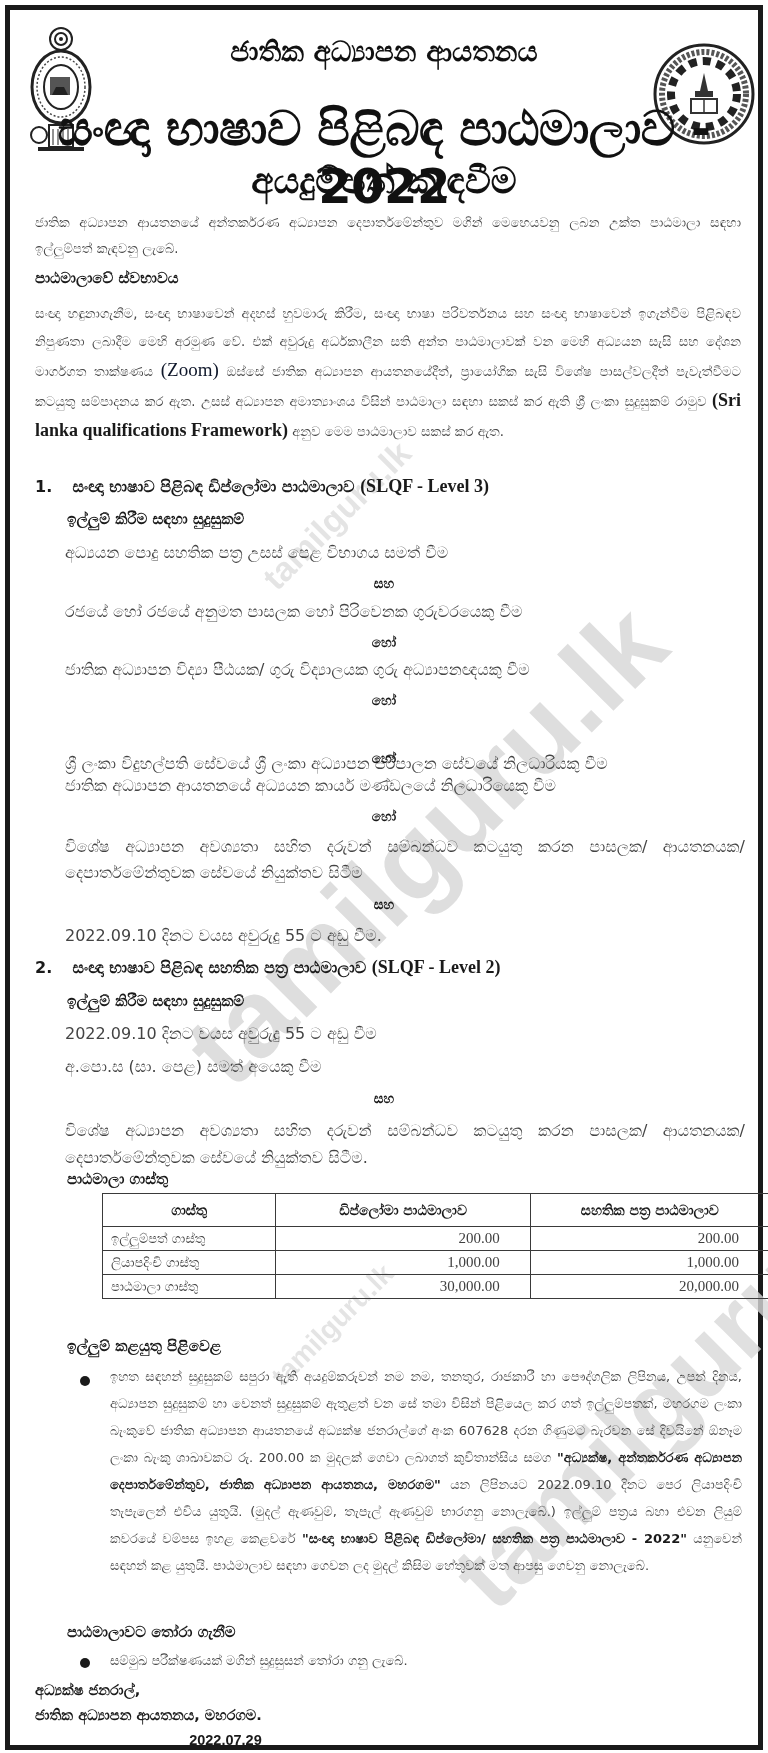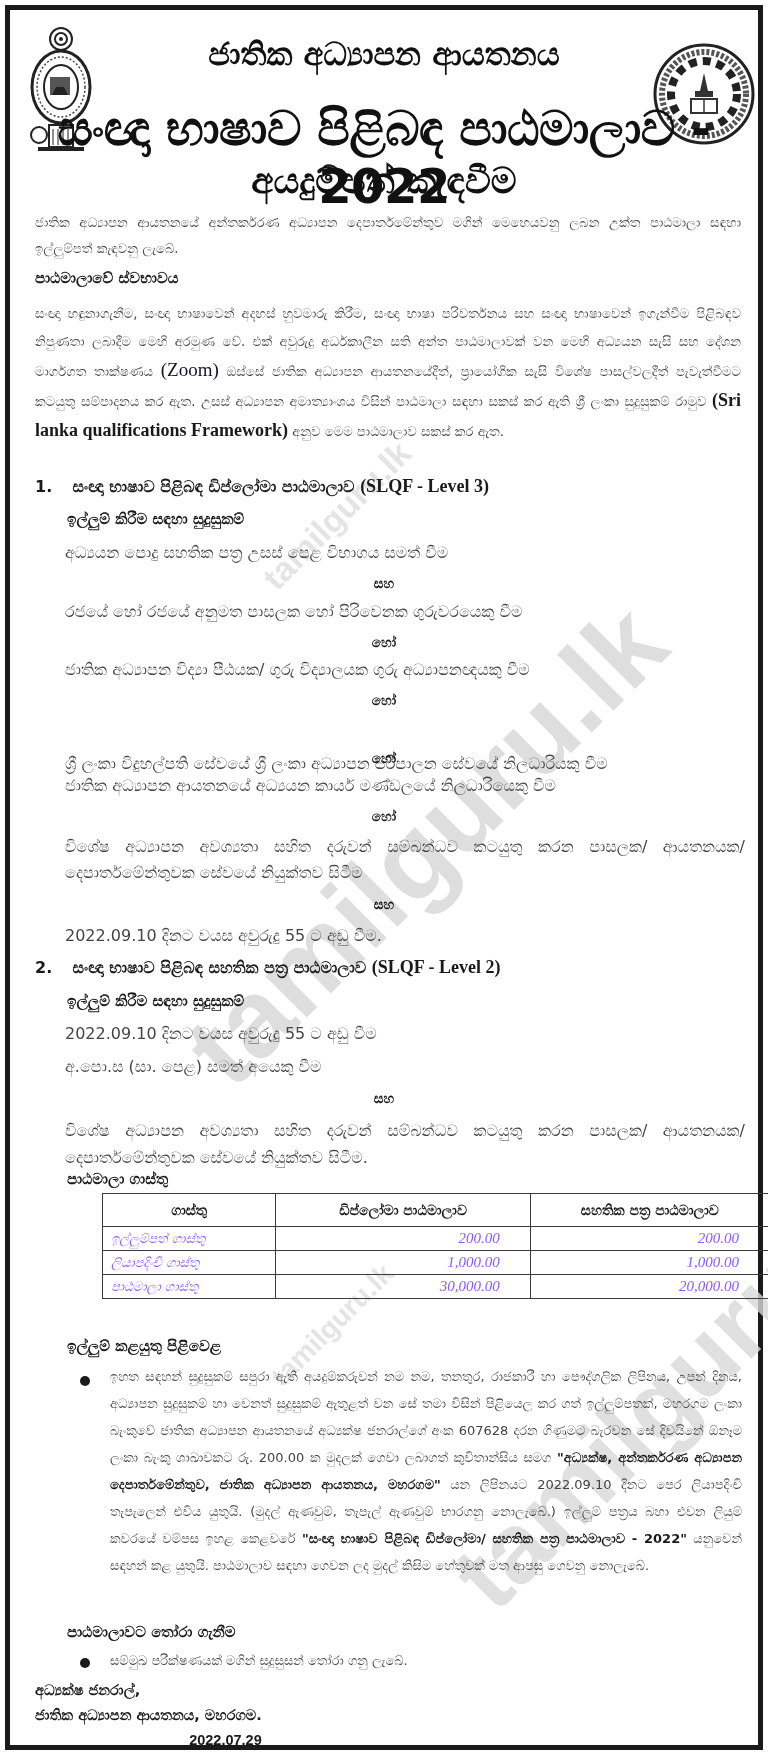--- a/index.html
+++ b/index.html
@@ -13,37 +13,37 @@
   .wm1 { left: 150px; top: 1010px; font-size: 110px; opacity: .85; }
   .wm2 { left: 245px; top: 560px; font-size: 34px; opacity: .7; }
   .wm3 { left: 255px; top: 1360px; font-size: 28px; opacity: .7; }
   .wm4 { left: 420px; top: 1540px; font-size: 100px; opacity: .8; }
   .content { position: relative; z-index: 1; }
   .logo { position: absolute; }
   .logo-left { left: 20px; top: 15px; width: 62px; height: 128px; }
   .logo-right { left: 643px; top: 33px; width: 102px; height: 102px; }
   .title { position: absolute; left: 0; width: 748px; text-align: center; color: #111;
            font-family: "DejaVu Sans", sans-serif; font-weight: bold; }
-  .t1 { top: 25px; font-size: 32px; }
+  .t1 { top: 25px; font-size: 28px; }
   .t2 { top: 90px; font-size: 48px; letter-spacing: -0.5px; }
   .t3 { top: 150px; font-size: 36px; }
   .body-text { position: absolute; left: 25px; width: 706px; font-size: 13.2px; line-height: 26px;
                color: #444; text-align: justify; }
   .h-bold { position: absolute; font-weight: bold; color: #1a1a1a; font-size: 15px; }
   .num-heading { position: absolute; left: 25px; font-weight: bold; color: #1a1a1a; font-size: 16px; }
   .num-heading .n { display: inline-block; width: 32px; }
   .num-heading .latin { font-family: "Liberation Serif", serif; font-size: 18px; }
   .req { position: absolute; left: 55px; width: 680px; font-size: 16px; color: #444; line-height: 24px; text-align: justify; }
   .conj { position: absolute; left: 0; width: 748px; text-align: center; font-weight: bold; color: #1a1a1a; font-size: 13.5px; }
   .latin-serif { font-family: "Liberation Serif", serif; font-size: 19px; color: #0f172a; }
   .latin-serif-bold { font-family: "Liberation Serif", serif; font-size: 18px; font-weight: bold; color: #1a1a1a; }
   table.fees { position: absolute; left: 92px; top: 1183px; border-collapse: collapse; width: 668px; }
   table.fees th, table.fees td { border: 1.5px solid #3a3a3a; height: 23px; padding: 0 8px; font-size: 13px; }
   table.fees th { font-weight: bold; color: #1a1a1a; text-align: center; font-size: 14px; height: 32px; }
-  table.fees td { color: #8b5cf6; font-style: italic; }
+  table.fees td { color: #404040; }
   table.fees td.amt { text-align: right; padding-right: 30px; font-family: "Liberation Serif", serif; font-size: 15px; }
   .bullet { position: absolute; left: 70px; width: 10px; height: 10px; border-radius: 50%; background: #1a1a1a; }
   .bullet-text { position: absolute; left: 100px; width: 632px; font-size: 13px; line-height: 27px; color: #444; text-align: justify; }
   .bullet-text b { color: #1a1a1a; }
   .sign { position: absolute; left: 25px; font-weight: bold; color: #1a1a1a; font-size: 14.5px; line-height: 25px; }
 </style>
 </head>
 <body>
 
 <div class="frame">

